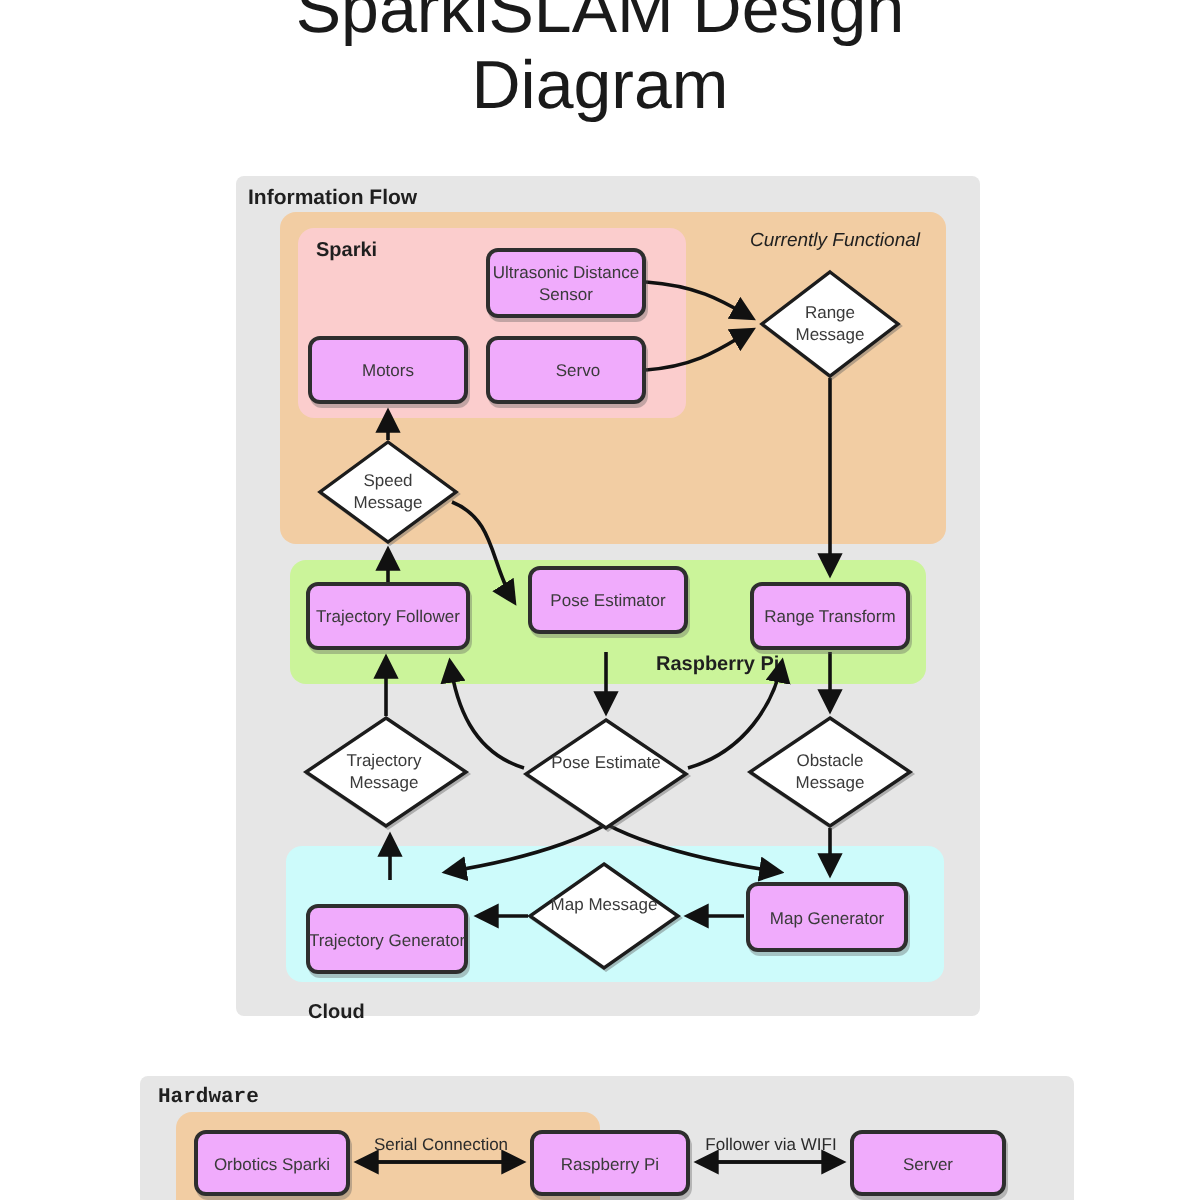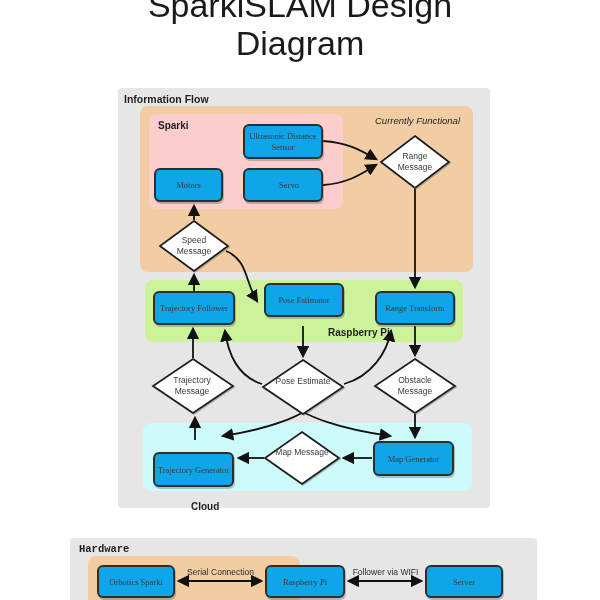--- a/index.html
+++ b/index.html
@@ -29,30 +29,29 @@
   .region{border-radius:8px;}
   .region-label{
     font-size:10px;font-weight:bold;color:#1f1f1f;
   }
   .annotation{
     font-size:9.5px;font-style:italic;color:#1f1f1f;
     text-align:right;
   }
   
   .node{
-    background:#0ea5e9;
+    background:#f0abfc;
     border:2px solid #2e2e2e;
     border-radius:6px;
     box-shadow:1px 2px 0 rgba(90,90,90,0.35);
     display:flex;align-items:center;justify-content:center;
     text-align:center;
     font-size:8.5px;color:#3a3a3a;
     white-space:nowrap;
     box-sizing:border-box;
-    font-family:Liberation Serif, serif;
   }
   .node.wrap{white-space:pre-line;line-height:11px;}
   
   .dlabel{
     width:56px;
     text-align:center;
     font-size:8.5px;line-height:11px;color:#3a3a3a;
   }
   .link-label{
     font-size:8.5px;color:#2b2b2b;text-align:center;
@@ -76,21 +75,21 @@
 <div class="abs region" style="left:140px;top:106px;width:333px;height:166px;background:#f2cda3;"></div>
 <div class="abs annotation" style="left:320px;top:115px;width:140px;">Currently Functional</div>
 
 <div class="abs region" style="left:149px;top:114px;width:194px;height:95px;background:#fbcdcd;"></div>
 <div class="abs region-label" style="left:158px;top:120px;">Sparki</div>
 
 <div class="abs region" style="left:145px;top:280px;width:318px;height:62px;background:#cbf49a;"></div>
 <div class="abs region-label" style="left:328px;top:327px;">Raspberry Pi</div>
 
 <div class="abs region" style="left:143px;top:423px;width:329px;height:68px;background:#cdfbfb;"></div>
-<div class="abs region-label" style="left:154px;top:501px;margin-left:37px;">Cloud</div>
+<div class="abs region-label" style="left:154px;top:501px;">Cloud</div>
 
 <div class="abs panel" style="left:70px;top:538px;width:467px;height:80px;"></div>
 <div class="abs panel-label" style="left:79px;top:543px;font-family:Liberation Mono, monospace;">Hardware</div>
 <div class="abs region" style="left:88px;top:556px;width:212px;height:60px;background:#f2cda3;"></div>
 
 <svg width="600" height="600" viewBox="0 0 600 600">
   <defs>
     <marker id="arr" viewBox="0 0 10 10" refX="8.2" refY="5" markerWidth="7" markerHeight="7" orient="auto">
       <path d="M0,0 L10,5 L0,10 z" fill="#111"></path>
     </marker>
@@ -131,21 +130,21 @@
 
 <div class="abs dlabel" style="left:387px;top:151px;">Range Message</div>
 <div class="abs dlabel" style="left:166px;top:235px;">Speed Message</div>
 <div class="abs dlabel" style="left:164px;top:375px;">Trajectory Message</div>
 <div class="abs dlabel" style="left:275px;top:376px;">Pose Estimate</div>
 <div class="abs dlabel" style="left:387px;top:375px;">Obstacle Message</div>
 <div class="abs dlabel" style="left:274px;top:447px;">Map Message</div>
 
 <div class="abs node wrap" style="left:243px;top:124px;width:80px;height:35px;">Ultrasonic Distance
 Sensor</div>
-<div class="abs node" style="left:154px;top:168px;width:69px;height:34px;">Motors</div>
+<div class="abs node" style="left:154px;top:168px;width:80px;height:34px;">Motors</div>
 <div class="abs node" style="left:243px;top:168px;width:80px;height:34px;padding-left:12px;">Servo</div>
 <div class="abs node" style="left:153px;top:291px;width:82px;height:34px;">Trajectory Follower</div>
 <div class="abs node" style="left:264px;top:283px;width:80px;height:34px;">Pose Estimator</div>
 <div class="abs node" style="left:375px;top:291px;width:80px;height:34px;">Range Transform</div>
 <div class="abs node" style="left:153px;top:441px;width:81px;height:35px;margin-top:11px;">Trajectory Generator</div>
 <div class="abs node" style="left:373px;top:441px;width:81px;height:35px;text-align:center;">Map Generator</div>
 
 <div class="abs node" style="left:97px;top:565px;width:78px;height:33px;">Orbotics Sparki</div>
 <div class="abs node" style="left:265px;top:565px;width:80px;height:33px;">Raspberry Pi</div>
 <div class="abs node" style="left:425px;top:565px;width:78px;height:33px;">Server</div>

